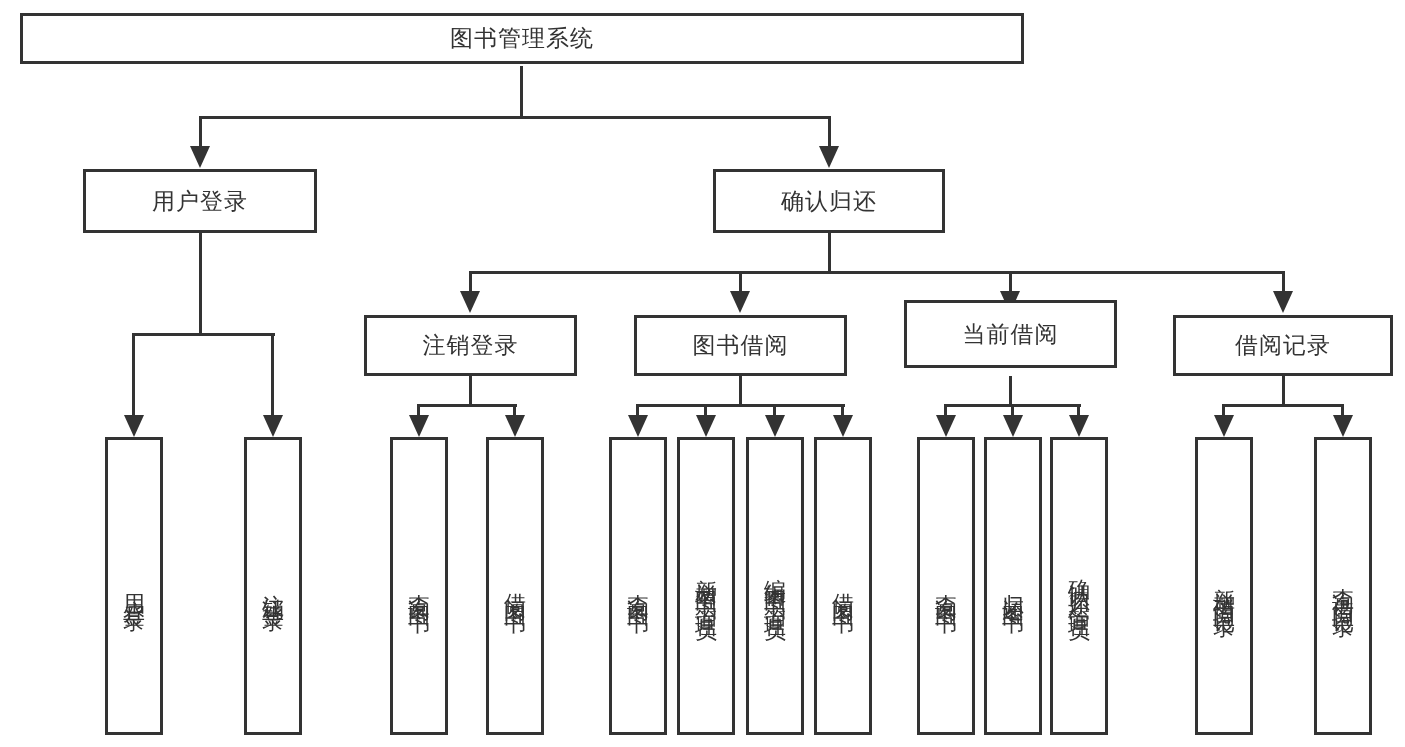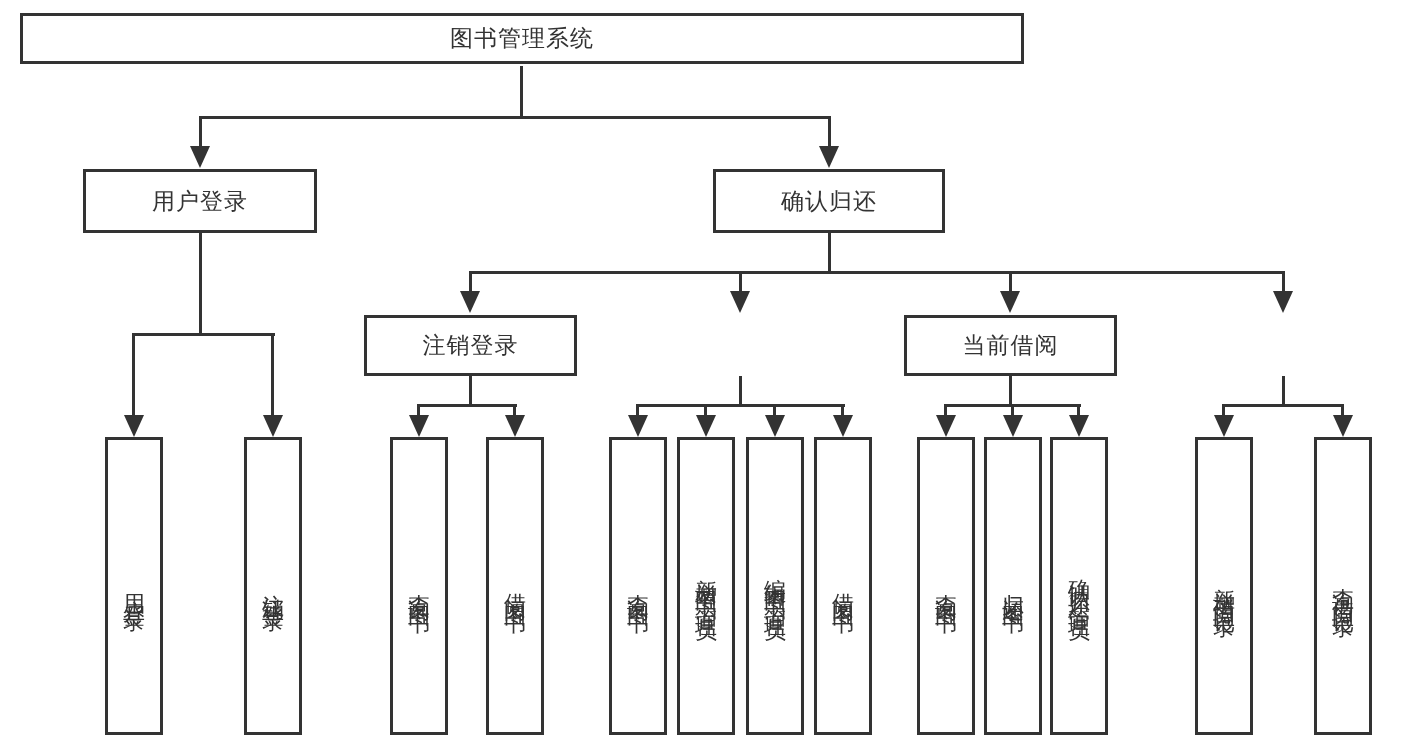--- a/index.html
+++ b/index.html
@@ -53,21 +53,23 @@
 <body>
 
 <div id="canvas">
 
   <div class="box h" style="left:20px;top:13px;width:1004px;height:51px">图书管理系统</div>
 
   <div class="box h" style="left:83px;top:169px;width:234px;height:64px">用户登录</div>
   <div class="box h" style="left:713px;top:169px;width:232px;height:64px">确认归还</div>
 
   <div class="box h" style="left:364px;top:315px;width:213px;height:61px">注销登录</div>
-  <div class="box h" style="left:904px;top:315px;width:213px;height:61px">当前借阅</div>
+  <div class="box h" style="left:634px;top:315px;width:213px;height:61px">图书借阅</div>
+  <div class="box h" style="left:904px;top:300px;width:213px;height:68px">当前借阅</div>
+  <div class="box h" style="left:1173px;top:315px;width:220px;height:61px">借阅记录</div>
 
   <div class="box v" style="left:105px;top:437px;width:58px;height:298px">用户登录</div>
   <div class="box v" style="left:244px;top:437px;width:58px;height:298px">注销登录</div>
 
   <div class="box v" style="left:390px;top:437px;width:58px;height:298px">查询图书</div>
   <div class="box v" style="left:486px;top:437px;width:58px;height:298px">借阅图书</div>
 
   <div class="box v" style="left:609px;top:437px;width:58px;height:298px">查询图书</div>
   <div class="box v" style="left:677px;top:437px;width:58px;height:298px">新增图书（管理员）</div>
   <div class="box v" style="left:746px;top:437px;width:58px;height:298px">编辑图书（管理员）</div>

